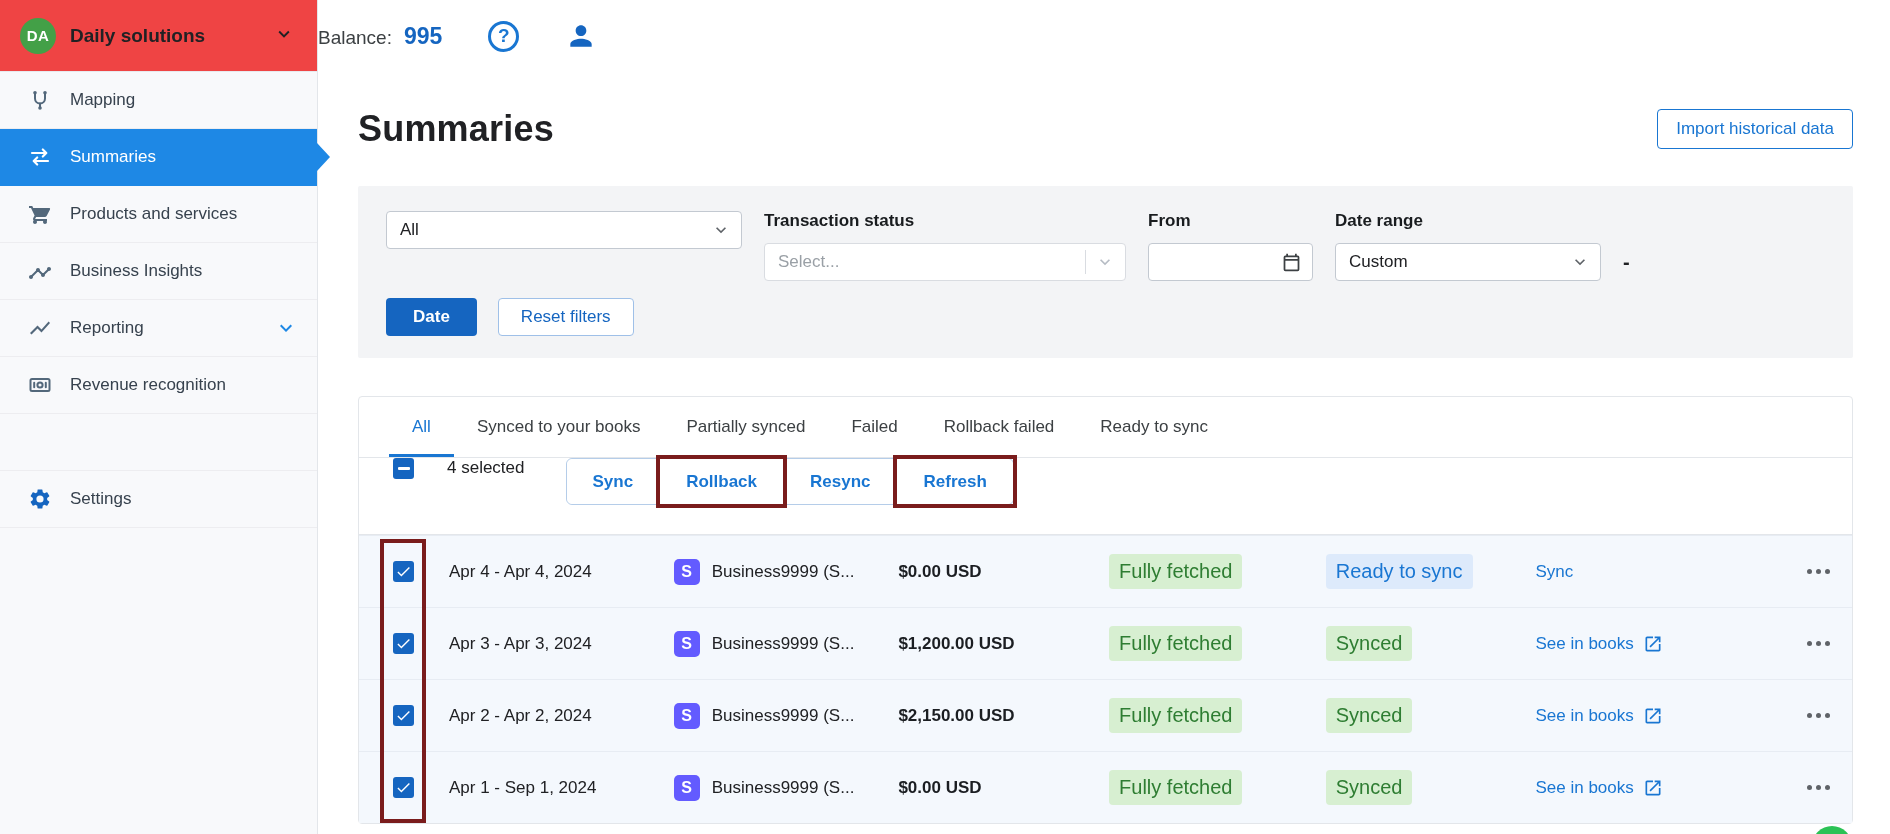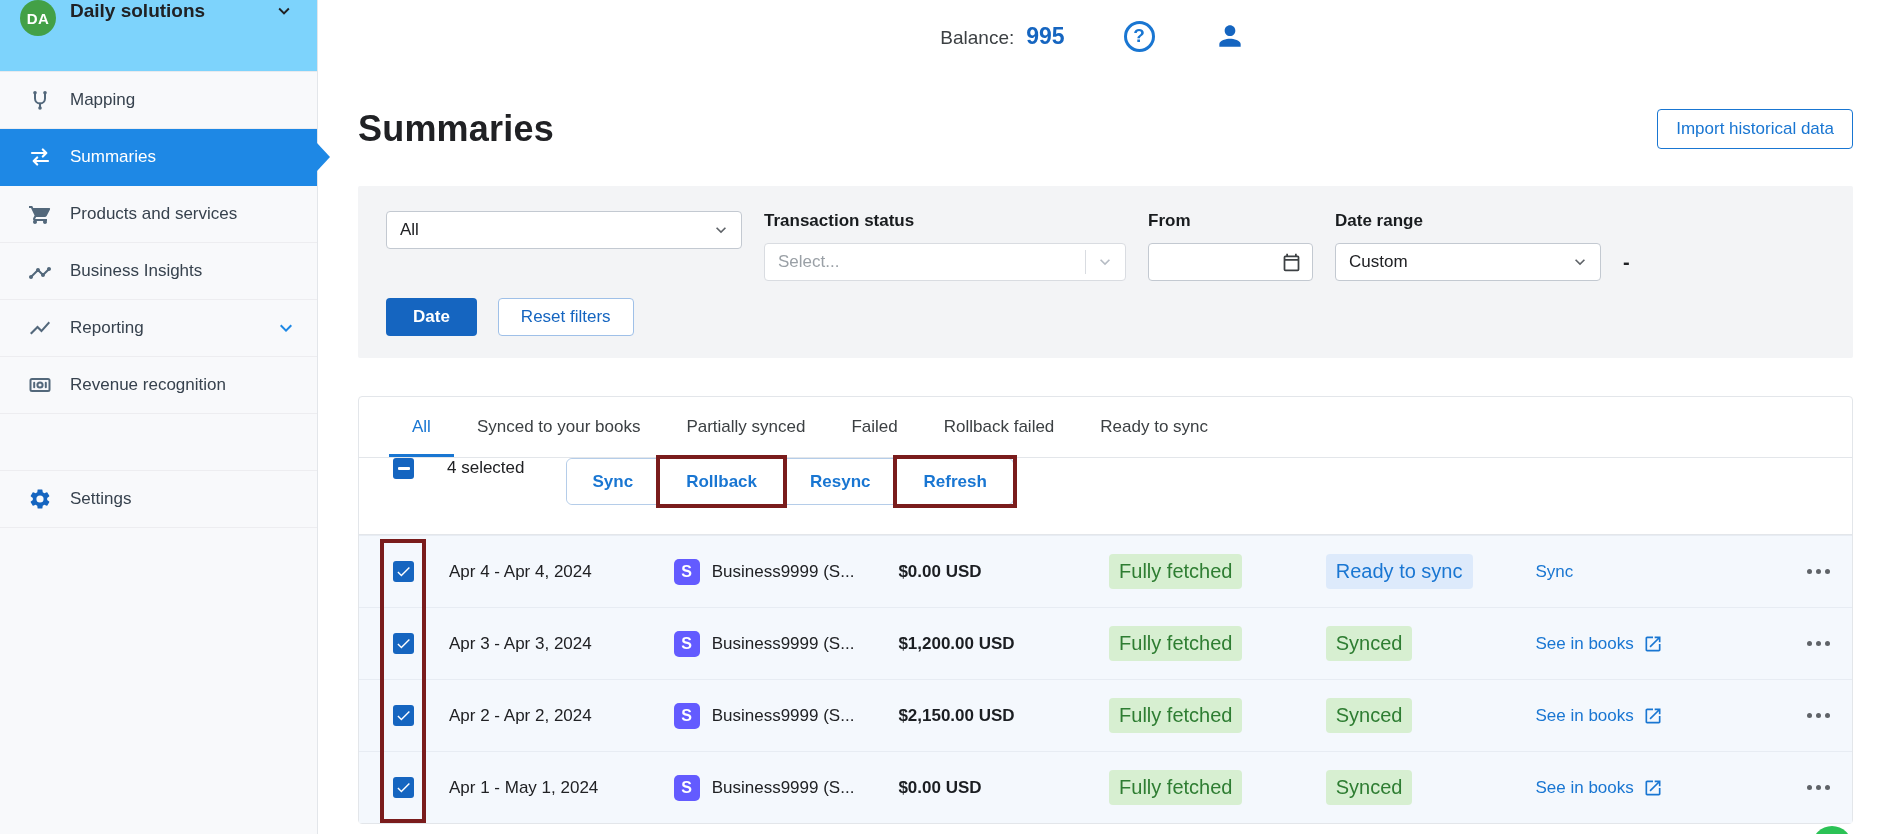--- a/index.html
+++ b/index.html
@@ -3,43 +3,43 @@
 <meta charset="utf-8">
 <style>
   * { box-sizing: border-box; margin: 0; padding: 0; }
   html,body { width:1890px; height:834px; overflow:hidden; background:#fff;
     font-family:"Liberation Sans", sans-serif; color:#202124; }
   body { position:relative; display:flex; }
 
   
   .sidebar { width:318px; min-width:318px; height:834px; background:#f8f9fb;
     border-right:1px solid #e3e6ea; display:flex; flex-direction:column; }
-  .sidebar-header { height:72px; background:#7dd3fc; border-bottom:1px solid #e8eaee;
-    display:flex; align-items:flex-start; padding:0 22px 0 20px; gap:14px; cursor:pointer; }
+  .sidebar-header { height:72px; background:#ef4444; border-bottom:1px solid #e8eaee;
+    display:flex; align-items:center; padding:0 22px 0 20px; gap:14px; cursor:pointer; }
   .avatar { width:36px; height:36px; border-radius:50%; background:#43a047; color:#fff;
     font-size:15px; font-weight:700; display:grid; place-items:center; letter-spacing:.5px; }
   .org-name { flex:1; font-size:19px; font-weight:700; color:#202124; }
   .side-item { height:57px; display:flex; align-items:center; gap:17px; padding:0 18px 0 27px;
     border-bottom:1px solid #ededf0; color:#37424e; font-size:17px; font-weight:500; cursor:pointer; position:relative; }
   .side-item .sicon { width:26px; height:24px; color:#53687b; display:grid; place-items:center; }
   .side-item .sicon svg { width:24px; height:24px; }
   .side-item.active { background:#1e88e5; color:#fff; border-color:#1e88e5; }
   .side-item.active .sicon { color:#fff; }
   .side-item.active::after { content:""; position:absolute; right:-13px; top:50%;
     transform:translateY(-50%); border-top:14px solid transparent; border-bottom:14px solid transparent;
     border-left:13px solid #1e88e5; z-index:4; }
   .side-item .spread { flex:1; }
   .side-item .chev { color:#1e88e5; }
   .side-item.active-gear .sicon { color:#1565c0; }
   .side-spacer { height:57px; border-bottom:1px solid #ededf0; }
 
   
   .main { flex:1; display:flex; flex-direction:column; }
   .topbar { height:72px; background:#fff; display:flex; align-items:center;
-    justify-content:center; gap:59px; padding-right:22px; }
+    justify-content:flex-start; gap:46px; padding-right:22px; }
   .balance { display:flex; align-items:baseline; gap:12px; }
   .balance-label { font-size:19px; color:#3c4043; }
   .balance-value { font-size:23px; font-weight:700; color:#1565c0; }
   .help-btn { width:31px; height:31px; border-radius:50%; border:3px solid #1976d2;
     color:#1976d2; font-size:19px; font-weight:700; display:grid; place-items:center; cursor:pointer; background:#fff; }
   .user-btn { background:none; border:none; cursor:pointer; display:grid; place-items:center; }
 
   .content { padding:0 37px 0 40px; width:1572px; }
 
   .page-head { margin-top:36px; display:flex; align-items:center; justify-content:space-between; }
@@ -405,21 +405,21 @@
             </span>
           </span>
       </div>
 
       <div class="row">
         <span class="cb">
           <svg viewBox="0 0 24 24" width="17" height="17">
               <path d="M9 16.2 4.8 12l-1.4 1.4L9 19 21 7l-1.4-1.4z" fill="#fff"></path>
             </svg>
         </span>
-        <span class="col-date">Apr 1 - May 1, 2024</span>
+        <span class="col-date">Apr 1 - Sep 1, 2024</span>
         <span class="col-src">
           <span class="stripe-badge">S</span>
           <span class="src-name">Business9999 (S...</span>
         </span>
         <span class="col-amt">$0.00 USD</span>
         <span class="col-badge1"><span class="badge green">Fully fetched</span></span>
         <span class="col-badge2"><span class="badge green">Synced</span></span>
         <span class="col-action">
           <a class="action-link">
               <span>See in books</span>

